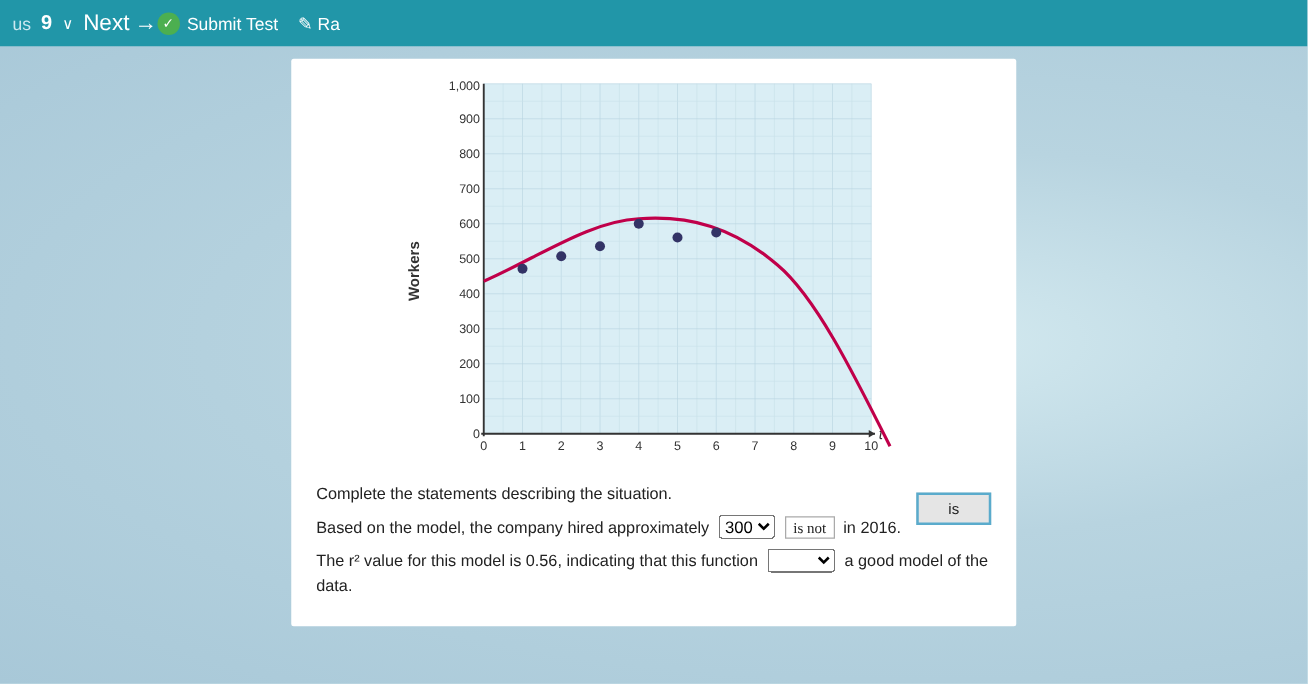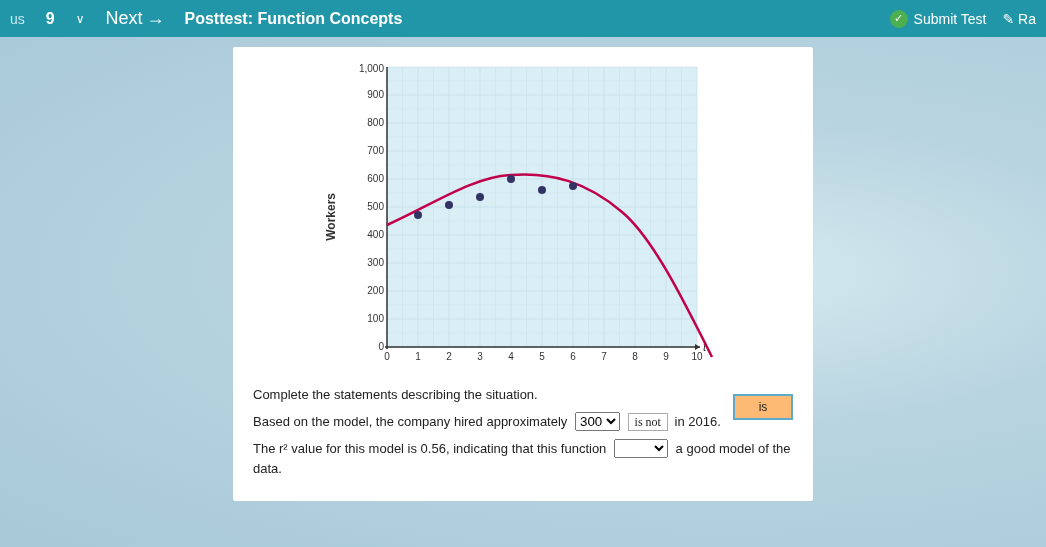--- a/index.html
+++ b/index.html
@@ -28,21 +28,21 @@
       background: #2196a8;
       height: 37px;
       display: flex;
       align-items: center;
       padding: 0 10px;
       color: white;
     }
     .topbar-left {
       display: flex;
       align-items: center;
-      gap: 21px;
+      gap: 8px;
     }
     .topbar-us {
       font-size: 14px;
       color: #cce8f0;
     }
     .topbar-num {
       font-size: 16px;
       font-weight: bold;
       color: white;
     }
@@ -162,21 +162,20 @@
 <div class="topbar">
   <div class="topbar-left">
     <span class="topbar-us">us</span>
     <span class="topbar-num">9</span>
     <span class="topbar-num" style="font-size:12px; font-weight:normal;">∨</span>
     <span class="topbar-next">
       <span>Next</span>
       <span>→</span>
     </span>
   </div>
-  <div class="topbar-title">Posttest: Function Concepts</div>
   <div class="topbar-right">
     <button class="submit-btn">
       <span class="submit-icon">✓</span>
       <span>Submit Test</span>
     </button>
     <button class="ra-btn">
       ✎ <span>Ra</span>
     </button>
   </div>
 </div>
@@ -289,21 +288,21 @@
 
           <circle cx="200" cy="133" r="4" fill="#333366"></circle>
 
           <circle cx="231" cy="129" r="4" fill="#333366"></circle>
         </svg>
       </div>
     </div>
 
     <div class="statements">
       <p>Complete the statements describing the situation.</p>
-      <div style="display:inline-block; float:right; margin-top:-18px; border:2px solid #5aabcc; background:#fdba74; padding:4px 10px; font-size:12px; min-width:60px; text-align:center;">
+      <div style="display:inline-block; float:right; margin-top:-18px; border:2px solid #5aabcc; background:#e5e5e5; padding:4px 10px; font-size:12px; min-width:60px; text-align:center;">
         <div>is</div>
       </div>
       <p>
         <span>Based on the model, the company hired approximately</span>
         <span style="margin: 0 4px;">
           <select>
             <option>200</option>
             <option selected="">300</option>
             <option>400</option>
             <option>500</option>

